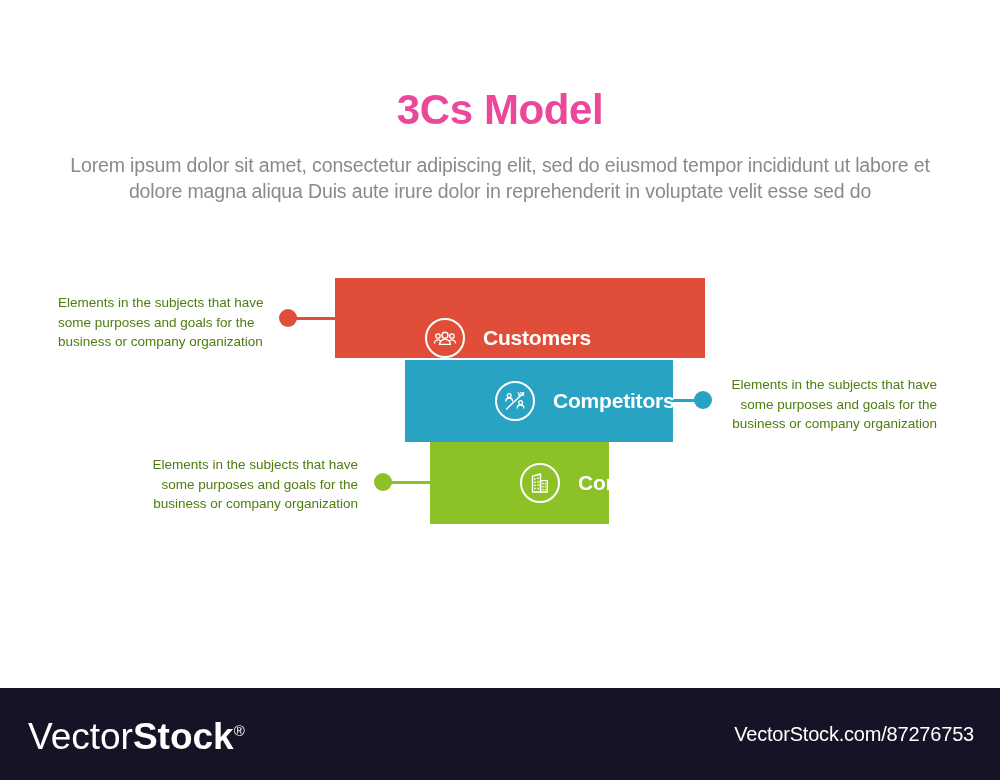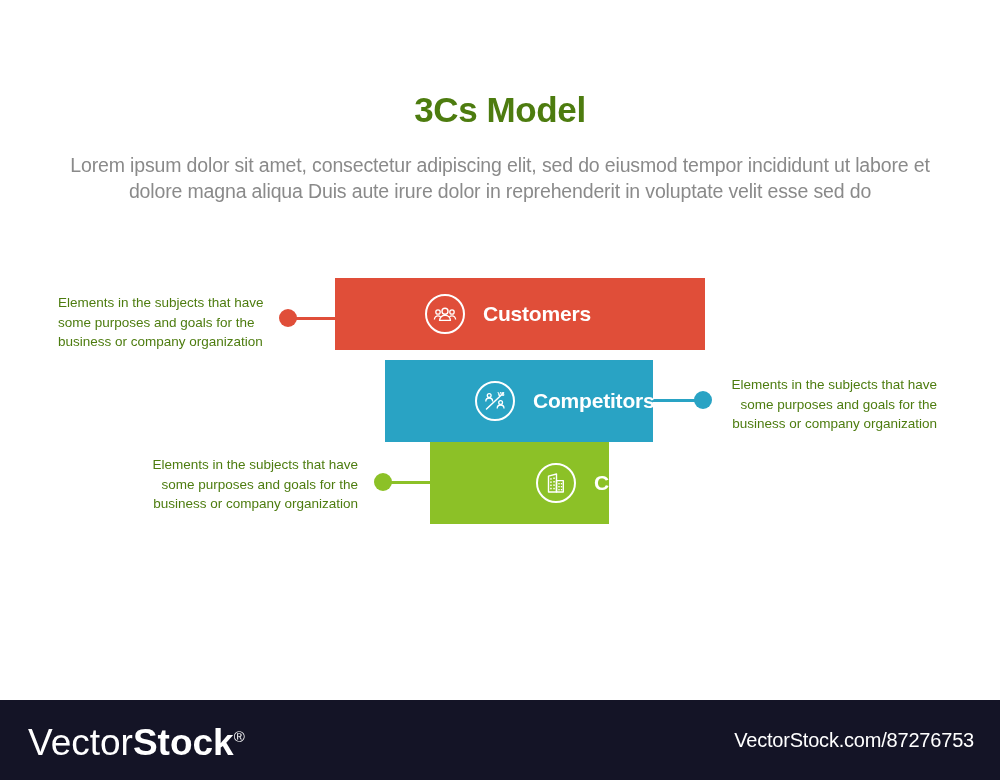--- a/index.html
+++ b/index.html
@@ -22,23 +22,23 @@
   
   #header-block {
     position: absolute;
     top: 88px;
     left: 0;
     width: 1000px;
     text-align: center;
   }
 
   #page-title {
-    font-size: 35px;
+    font-size: 42px;
     font-weight: bold;
-    color: #4d7c0f;
+    color: #ec4899;
     letter-spacing: -0.4px;
     line-height: 44px;
   }
 
   #page-subtitle {
     margin-top: 20px;
     font-size: 19.5px;
     font-weight: 400;
     color: #8a8a8a;
     line-height: 26px;
@@ -73,23 +73,23 @@
     justify-content: center;
   }
 
   .box-label {
     font-size: 21px;
     font-weight: bold;
     letter-spacing: -0.2px;
     white-space: nowrap;
   }
 
-  #box-customers   { left: 335px; top: 278px; width: 370px; height: 72px; background: #e04e39; z-index: 3; }
-  #box-competitors { left: 385px; top: 360px; width: 268px; height: 82px; background: #29a3c4; z-index: 2; }
-  #box-company     { left: 430px; top: 442px; width: 179px; height: 82px; background: #8cc127; z-index: 1; padding-left: 16px; }
+  #box-customers   { left: 335px; top: 278px; width: 370px; height: 80px; background: #e04e39; z-index: 3; align-items: flex-end; }
+  #box-competitors { left: 405px; top: 360px; width: 268px; height: 82px; background: #29a3c4; z-index: 2; }
+  #box-company     { left: 430px; top: 442px; width: 179px; height: 82px; background: #8cc127; z-index: 1; }
 
   
   .conn-line {
     position: absolute;
     height: 3px;
   }
   .conn-dot {
     position: absolute;
     width: 18px;
     height: 18px;
@@ -116,21 +116,21 @@
   #desc-customers   { left: 58px;  top: 293px; text-align: left;  }
   #desc-competitors { left: 725px; top: 375px; text-align: right; width: 212px; }
   #desc-company     { left: 148px; top: 455px; text-align: right; width: 210px; }
 
   
   #footer {
     position: absolute;
     left: 0;
     bottom: 0;
     width: 1000px;
-    height: 80px;
+    height: 92px;
     background: #141426;
     display: flex;
     align-items: center;
     text-decoration: underline;
   }
 
   #footer-logo {
     position: absolute;
     left: 28px;
     font-size: 37px;

